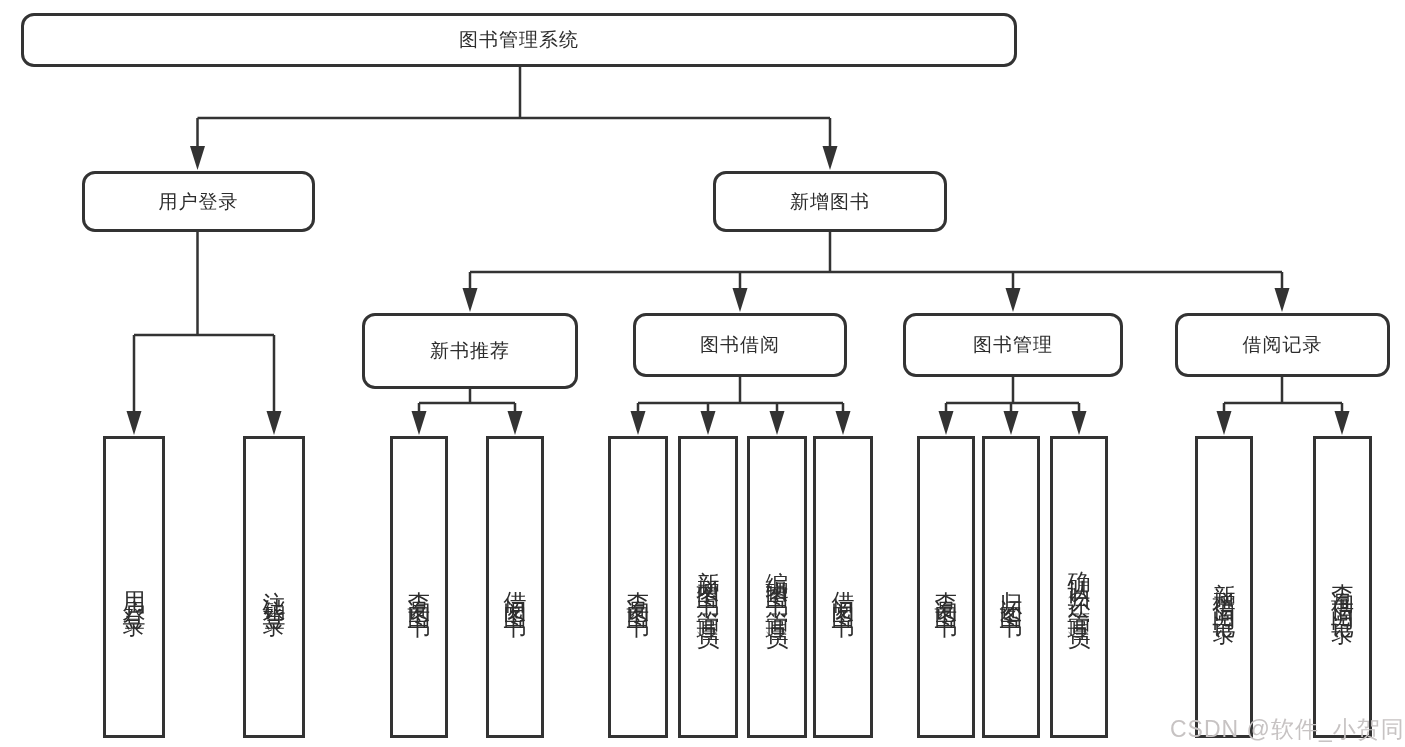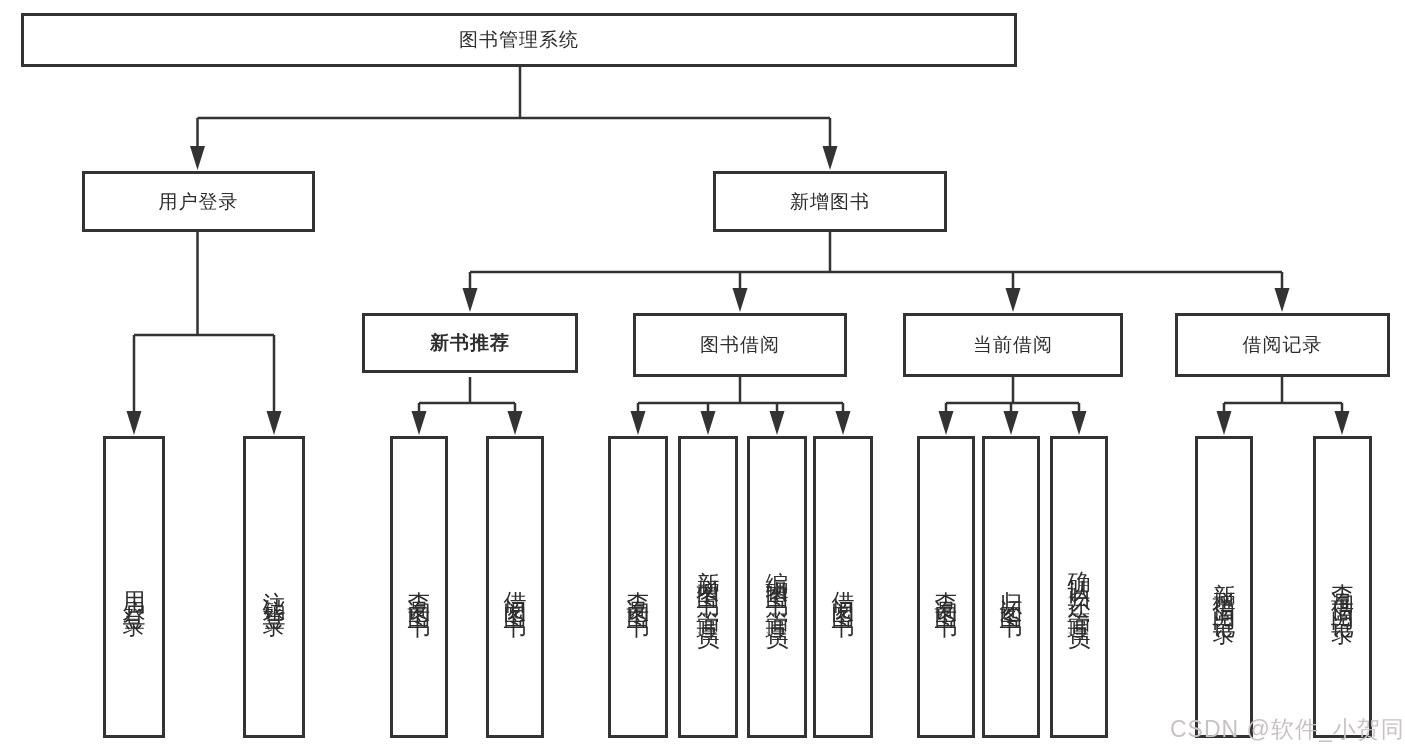--- a/index.html
+++ b/index.html
@@ -6,21 +6,21 @@
   #stage{
     position:relative;width:1405px;height:747px;background:#ffffff;overflow:hidden;
     font-family:"Liberation Sans","DejaVu Sans",sans-serif;color:#2d2d2d;
   }
   #wires{position:absolute;left:0;top:0;width:1405px;height:747px;}
   .box{
     position:absolute;box-sizing:border-box;border:3px solid #333333;background:#ffffff;
     display:flex;align-items:center;justify-content:center;text-align:center;
     color:#2d2d2d;z-index:2;
   }
-  .h{font-size:19px;letter-spacing:1px;}
+  .h{font-size:19px;letter-spacing:1px;border-radius:13px;}
   .v{
     writing-mode:vertical-rl;text-orientation:mixed;
     font-size:23px;letter-spacing:8px;line-height:1;
     padding-top:4px;
   }
   .watermark{
     position:absolute;left:1170px;top:714px;z-index:5;
     font-size:23px;color:#c7c3c3;letter-spacing:1px;white-space:nowrap;
   }
 </style>
@@ -60,23 +60,23 @@
       <polygon points="1216.5,411 1231.5,411 1224,435"></polygon>
       <polygon points="1334.5,411 1349.5,411 1342,435"></polygon>
     </g>
   </svg>
 
   <div class="box h" style="left:21px;top:13px;width:996px;height:54px;">图书管理系统</div>
 
   <div class="box h" style="left:82px;top:171px;width:233px;height:61px;">用户登录</div>
   <div class="box h" style="left:713px;top:171px;width:234px;height:61px;">新增图书</div>
 
-  <div class="box h" style="left:362px;top:313px;width:216px;height:60px;font-weight:bold;">新书推荐</div>
+  <div class="box h" style="left:362px;top:313px;width:216px;height:76px;">新书推荐</div>
   <div class="box h" style="left:633px;top:313px;width:214px;height:64px;">图书借阅</div>
-  <div class="box h" style="left:903px;top:313px;width:220px;height:64px;">当前借阅</div>
+  <div class="box h" style="left:903px;top:313px;width:220px;height:64px;">图书管理</div>
   <div class="box h" style="left:1175px;top:313px;width:215px;height:64px;">借阅记录</div>
 
   <div class="box v" style="left:103px;top:436px;width:62px;height:302px;">用户登录</div>
   <div class="box v" style="left:243px;top:436px;width:62px;height:302px;">注销登录</div>
 
   <div class="box v" style="left:390px;top:436px;width:58px;height:302px;">查询图书</div>
   <div class="box v" style="left:486px;top:436px;width:58px;height:302px;">借阅图书</div>
 
   <div class="box v" style="left:608px;top:436px;width:60px;height:302px;">查询图书</div>
   <div class="box v" style="left:678px;top:436px;width:60px;height:302px;">新增图书（管理员）</div>

